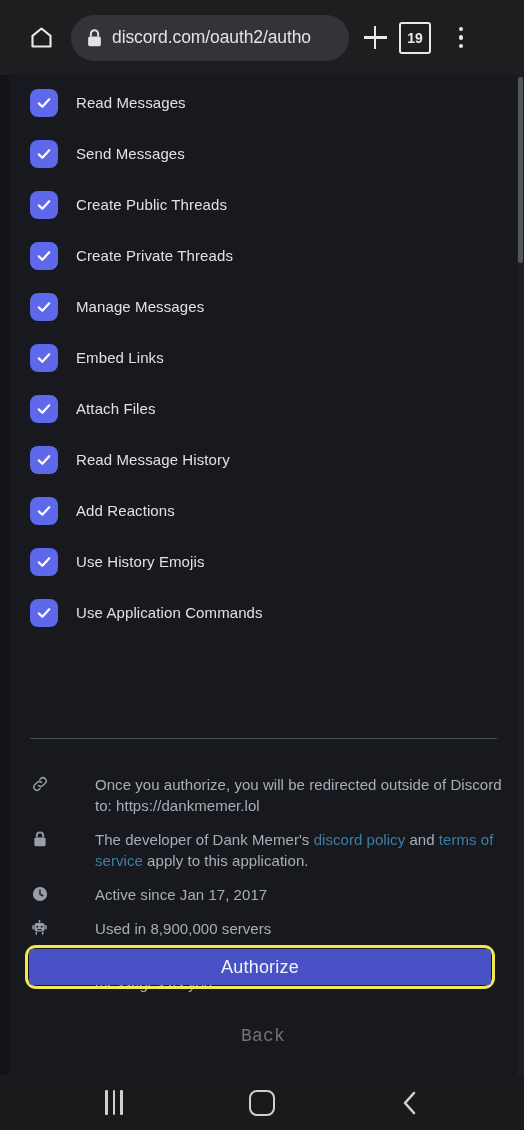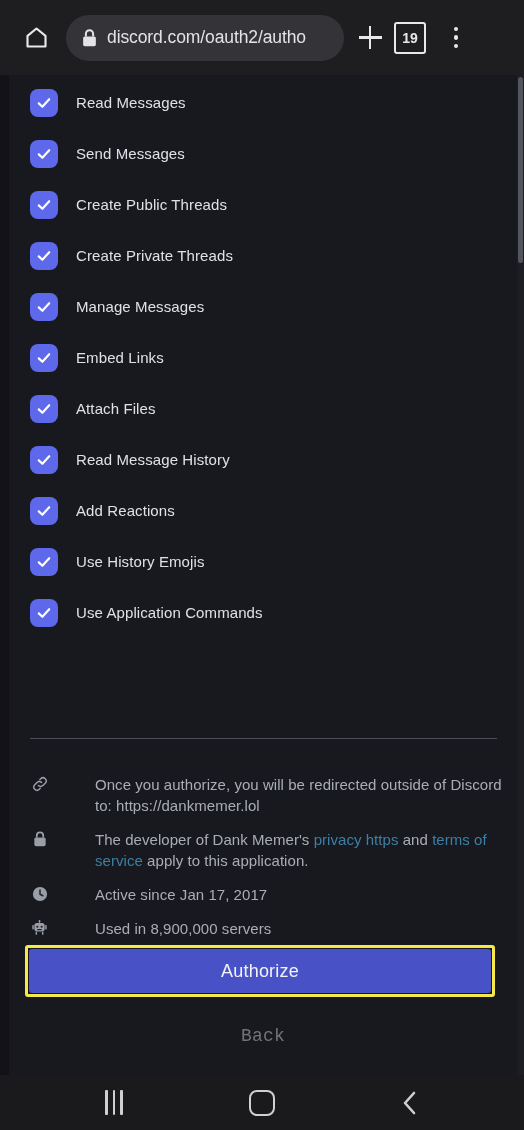--- a/index.html
+++ b/index.html
@@ -23,21 +23,21 @@
 
   
   .browser-bar {
     position: absolute;
     top: 0; left: 0;
     width: 524px;
     height: 75px;
     background: #1e1e20;
     display: flex;
     align-items: center;
-    padding: 0 14px;
+    padding: 0 19px;
   }
 
   .home-btn {
     width: 44px; height: 44px;
     display: flex; align-items: center; justify-content: center;
     flex: 0 0 auto;
     cursor: pointer;
   }
   .home-btn svg { display: block; }
 
@@ -222,23 +222,23 @@
     cursor: pointer;
   }
   .info-text b { color: #c8ccd4; font-weight: 700; }
 
   
   .auth-highlight {
     position: absolute;
     left: 16px;
     top: 870px;
     width: 470px;
-    height: 52px;
+    height: 44px;
     border: 3px solid #f5e94a;
-    border-radius: 3px;
+    border-radius: 11px;
     padding: 1px;
   }
   .auth-btn {
     width: 100%;
     height: 100%;
     background: #4852c6;
     border: none;
     border-radius: 3px;
     color: #f2f3f5;
     font-size: 18px;
@@ -448,21 +448,21 @@
         </div>
 
         <div class="info-row">
           <span class="info-ico">
             <svg width="14" height="16" viewBox="0 0 14 17">
               <rect x="1" y="7" width="12" height="9.2" rx="1.8" fill="#9a9ea7"></rect>
               <path d="M3.6 7 V4.8 A3.4 3.4 0 0 1 10.4 4.8 V7" stroke="#9a9ea7" stroke-width="1.9" fill="none"></path>
             </svg>
           </span>
           <span class="info-text">
-            <span>The developer of Dank Memer's </span><span class="lnk">privacy https</span><span> and </span><span class="lnk">terms of service</span><span> apply to this application.</span>
+            <span>The developer of Dank Memer's </span><span class="lnk">discord policy</span><span> and </span><span class="lnk">terms of service</span><span> apply to this application.</span>
           </span>
         </div>
 
         <div class="info-row">
           <span class="info-ico">
             <svg width="16" height="16" viewBox="0 0 18 18">
               <circle cx="9" cy="9" r="8" fill="#9a9ea7"></circle>
               <path d="M9 4.4 V9.3 L12.2 11" stroke="#23242b" stroke-width="1.7" fill="none" stroke-linecap="round"></path>
             </svg>
           </span>

